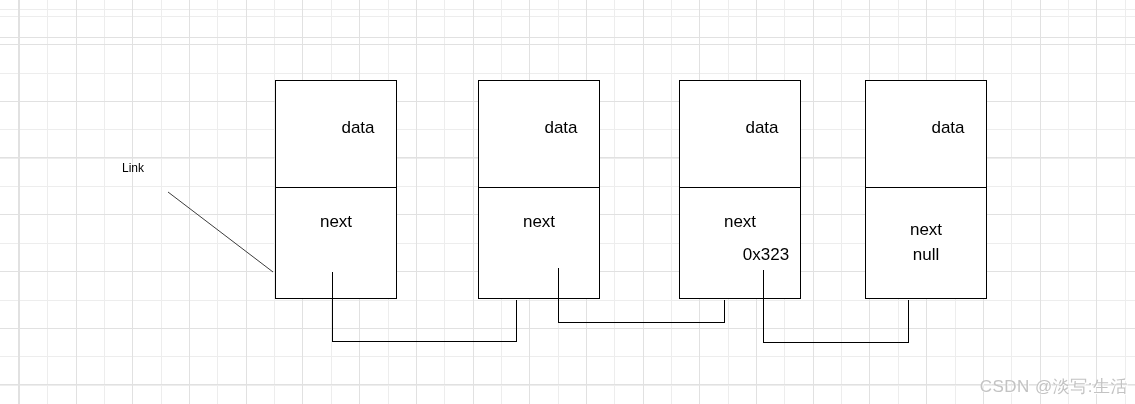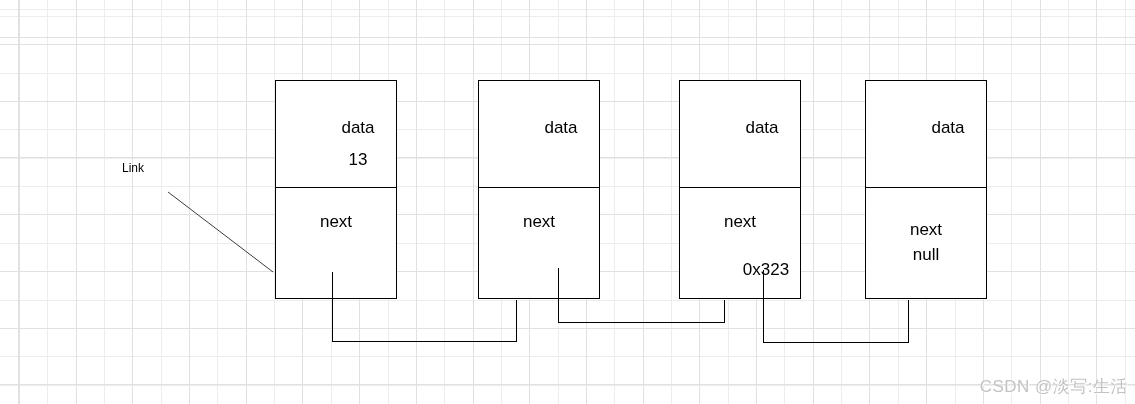--- a/index.html
+++ b/index.html
@@ -53,21 +53,21 @@
     height: 110px;
     padding-top: 17px;
   }
   .next-cell .tline { line-height: 33px; }
 
   .next-cell.tight { padding-top: 29px; }
   .next-cell.tight .tline { line-height: 25px; }
 
   .tline { display: block; }
   .sh13 { transform: translateX(13px); }
-  .sh26 { transform: translateX(26px); margin-top: 15px; }
+  .sh26 { transform: translateX(26px); }
 
   .link-label {
     position: absolute;
     left: 122px;
     top: 157px;
     font-size: 12px;
     line-height: 22px;
   }
 
   .wires {
@@ -91,21 +91,20 @@
 </head>
 <body>
 
 <div class="canvas">
 
   <div class="link-label">Link</div>
 
   <div class="node n1">
     <div class="cell data-cell">
       <span class="tline">data</span>
-      <span class="tline">13</span>
     </div>
     <div class="cell next-cell">
       <span class="tline">next</span>
     </div>
   </div>
 
   <div class="node n2">
     <div class="cell data-cell">
       <span class="tline">data</span>
       <span class="tline"></span>

